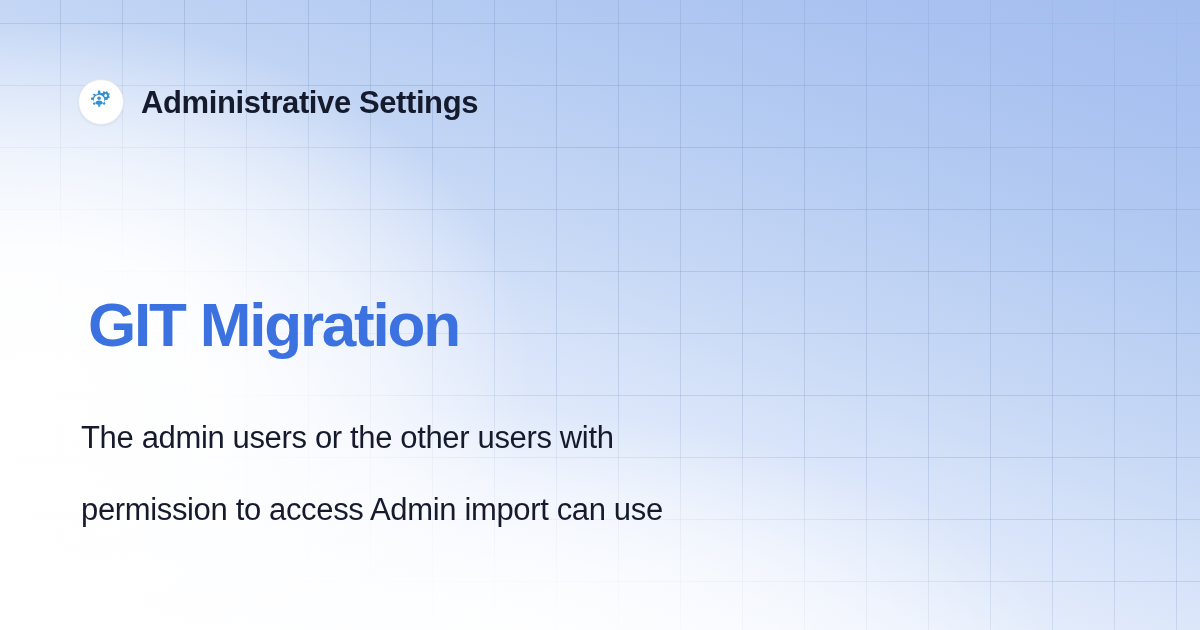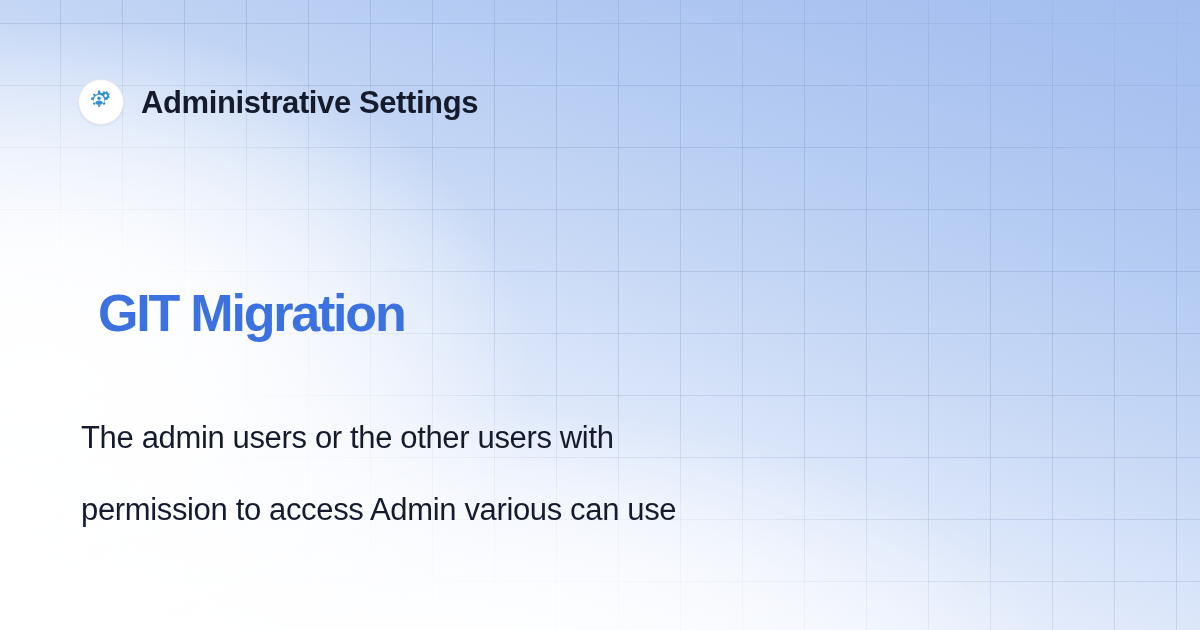--- a/index.html
+++ b/index.html
@@ -108,23 +108,23 @@
     font-size: 31px;
     font-weight: 700;
     letter-spacing: -0.4px;
     color: #151b2d;
     white-space: nowrap;
     line-height: 1;
   }
 
   .headline {
     position: absolute;
-    left: 98px;
+    left: 88px;
     top: 253px;
-    font-size: 52px;
+    font-size: 62px;
     font-weight: 700;
     letter-spacing: -2.2px;
     line-height: 0.98;
     color: #3b72e0;
     white-space: nowrap;
   }
 
   .description {
     position: absolute;
     left: 81px;
@@ -165,17 +165,17 @@
           </g>
         </svg>
       </span>
       <span class="eyebrow-label">Administrative Settings</span>
     </div>
 
     <h1 class="headline">GIT Migration</h1>
 
     <div class="description">
       <span class="line">The admin users or the other users with</span>
-      <span class="line">permission to access Admin various can use</span>
+      <span class="line">permission to access Admin import can use</span>
     </div>
 
   </div>
 </div>
 
 </body></html>

